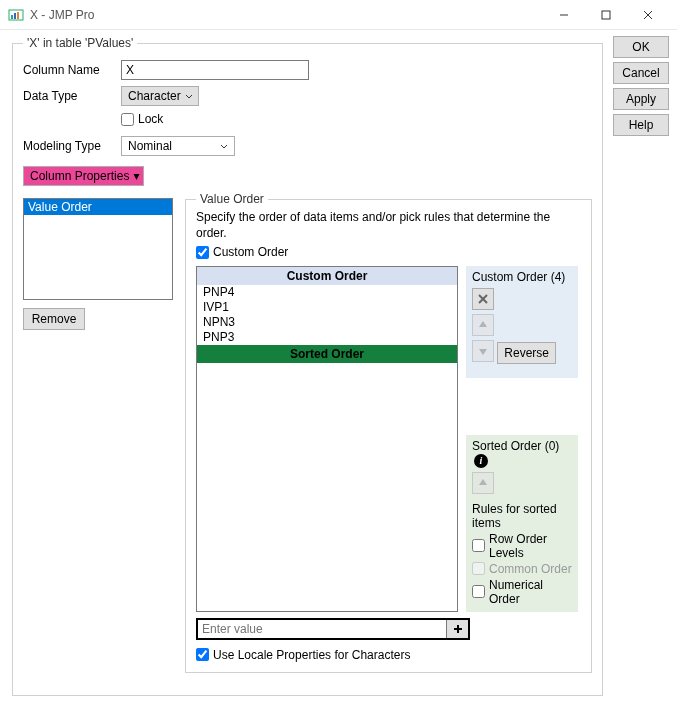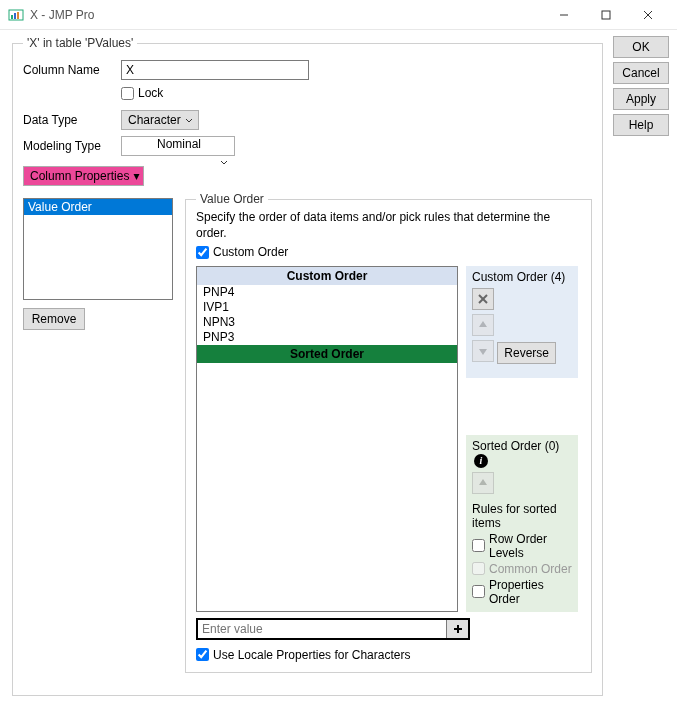--- a/index.html
+++ b/index.html
@@ -102,21 +102,21 @@
     height: 20px;
     padding: 0 4px 0 6px;
     gap: 4px;
     position: relative;
   }
   .combo .arrow {
     width: 12px;
     text-align: center;
     color: #333;
   }
-  .combo.white { background: #fff; flex-direction: column; }
+  .combo.white { background: #fff; }
   .proprow { display: flex; gap: 12px; margin-top: 6px; align-items: flex-start; }
   .propcombo {
     border: 1px solid #adadad;
     background: #ec4899;
     height: 20px;
     display: inline-flex;
     align-items: center;
     padding: 0 4px 0 6px;
     gap: 4px;
   }
@@ -278,36 +278,36 @@
 
 <div class="content">
   <div class="main">
     <fieldset class="group" style="height: 660px;">
       <legend>'X' in table 'PValues'</legend>
 
       <div class="row">
         <div class="lbl">Column Name</div>
         <input class="textbox colname" value="X" style="">
       </div>
-      <div class="row" style="margin-left:98px; margin-bottom:10px;">
-        <label class="checkbox">
-          <input type="checkbox" style="">
-          <span>Lock</span>
-        </label>
-      </div>
       <div class="row">
         <div class="lbl">Data Type</div>
         <div class="combo" style="width:78px;">
           <span>Character</span>
           <span class="arrow" style="margin-left:auto;">
             <svg width="8" height="6" viewBox="0 0 8 6">
                 <polyline points="1,1 4,4 7,1" fill="none" stroke="#333" stroke-width="1"></polyline>
               </svg>
           </span>
         </div>
+      </div>
+      <div class="row" style="margin-left:98px; margin-bottom:10px;">
+        <label class="checkbox">
+          <input type="checkbox" style="">
+          <span>Lock</span>
+        </label>
       </div>
       <div class="row" style="margin-bottom:10px;">
         <div class="lbl">Modeling Type</div>
         <div class="combo white" style="width:114px;">
           <span>Nominal</span>
           <span class="arrow" style="margin-left:auto;">
             <svg width="8" height="6" viewBox="0 0 8 6">
                 <polyline points="1,1 4,4 7,1" fill="none" stroke="#333" stroke-width="1"></polyline>
               </svg>
           </span>
@@ -388,21 +388,21 @@
                 <label class="rulerow">
                   <input type="checkbox" style="">
                   <span>Row Order Levels</span>
                 </label>
                 <label class="rulerow disabled">
                   <input type="checkbox" disabled="" style="">
                   <span>Common Order</span>
                 </label>
                 <label class="rulerow">
                   <input type="checkbox" style="">
-                  <span>Properties Order</span>
+                  <span>Numerical Order</span>
                 </label>
               </div>
             </div>
           </div>
 
           <div class="enterrow">
             <input type="text" placeholder="Enter value" style="">
             <div class="addbtn">
               <svg width="12" height="12" viewBox="0 0 12 12">
                 <line x1="6" y1="2" x2="6" y2="10" stroke="#000" stroke-width="2"></line>

